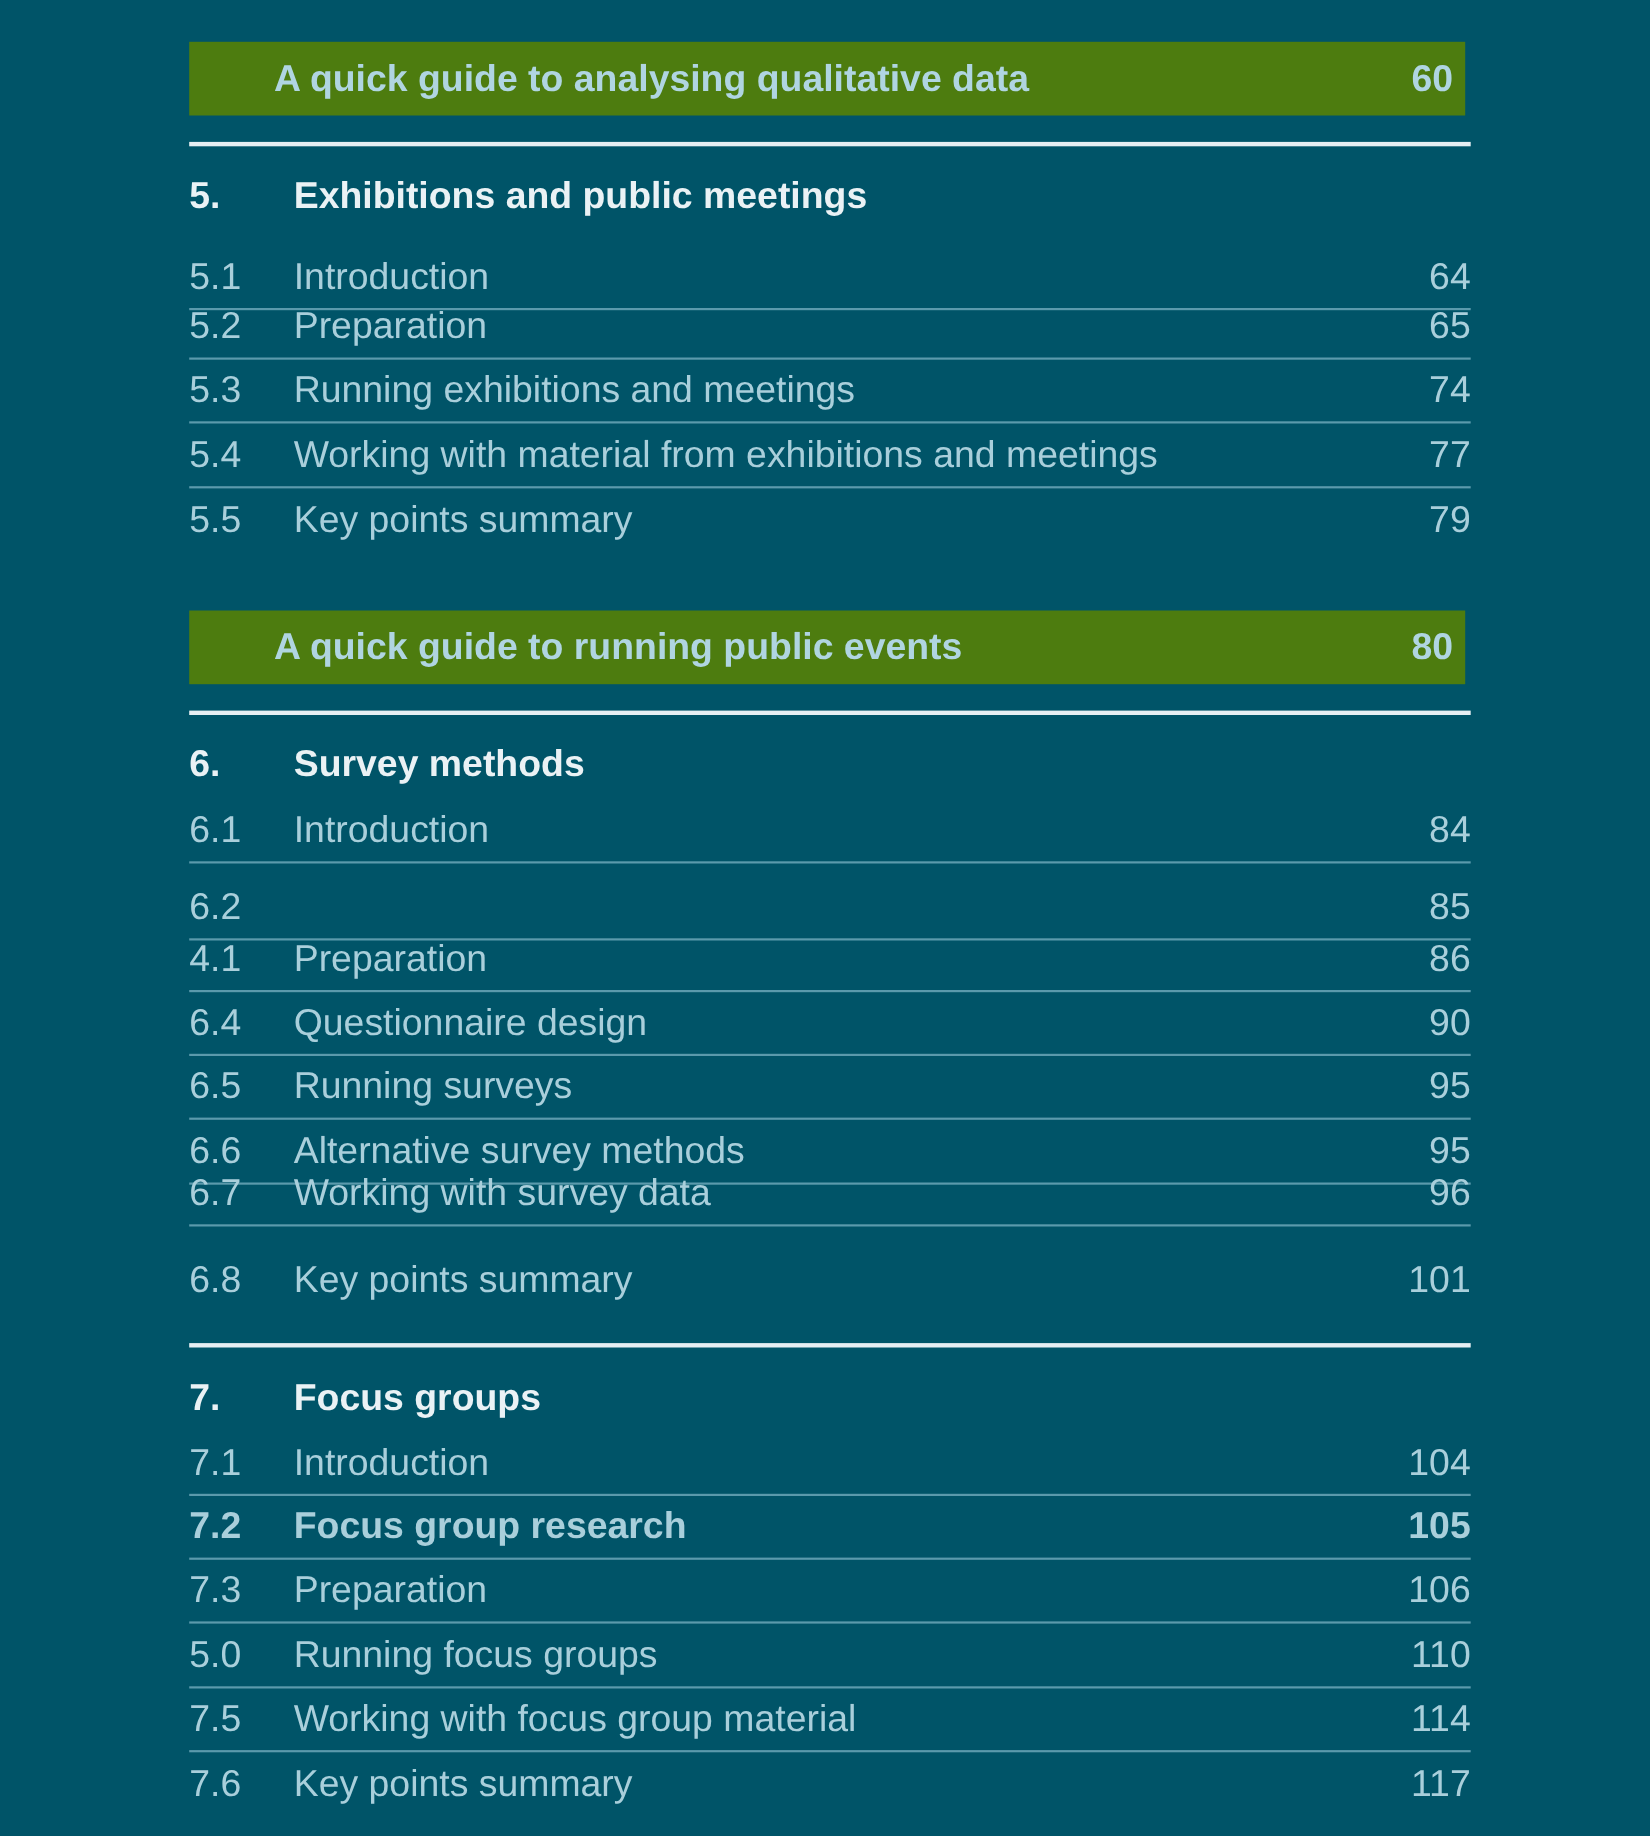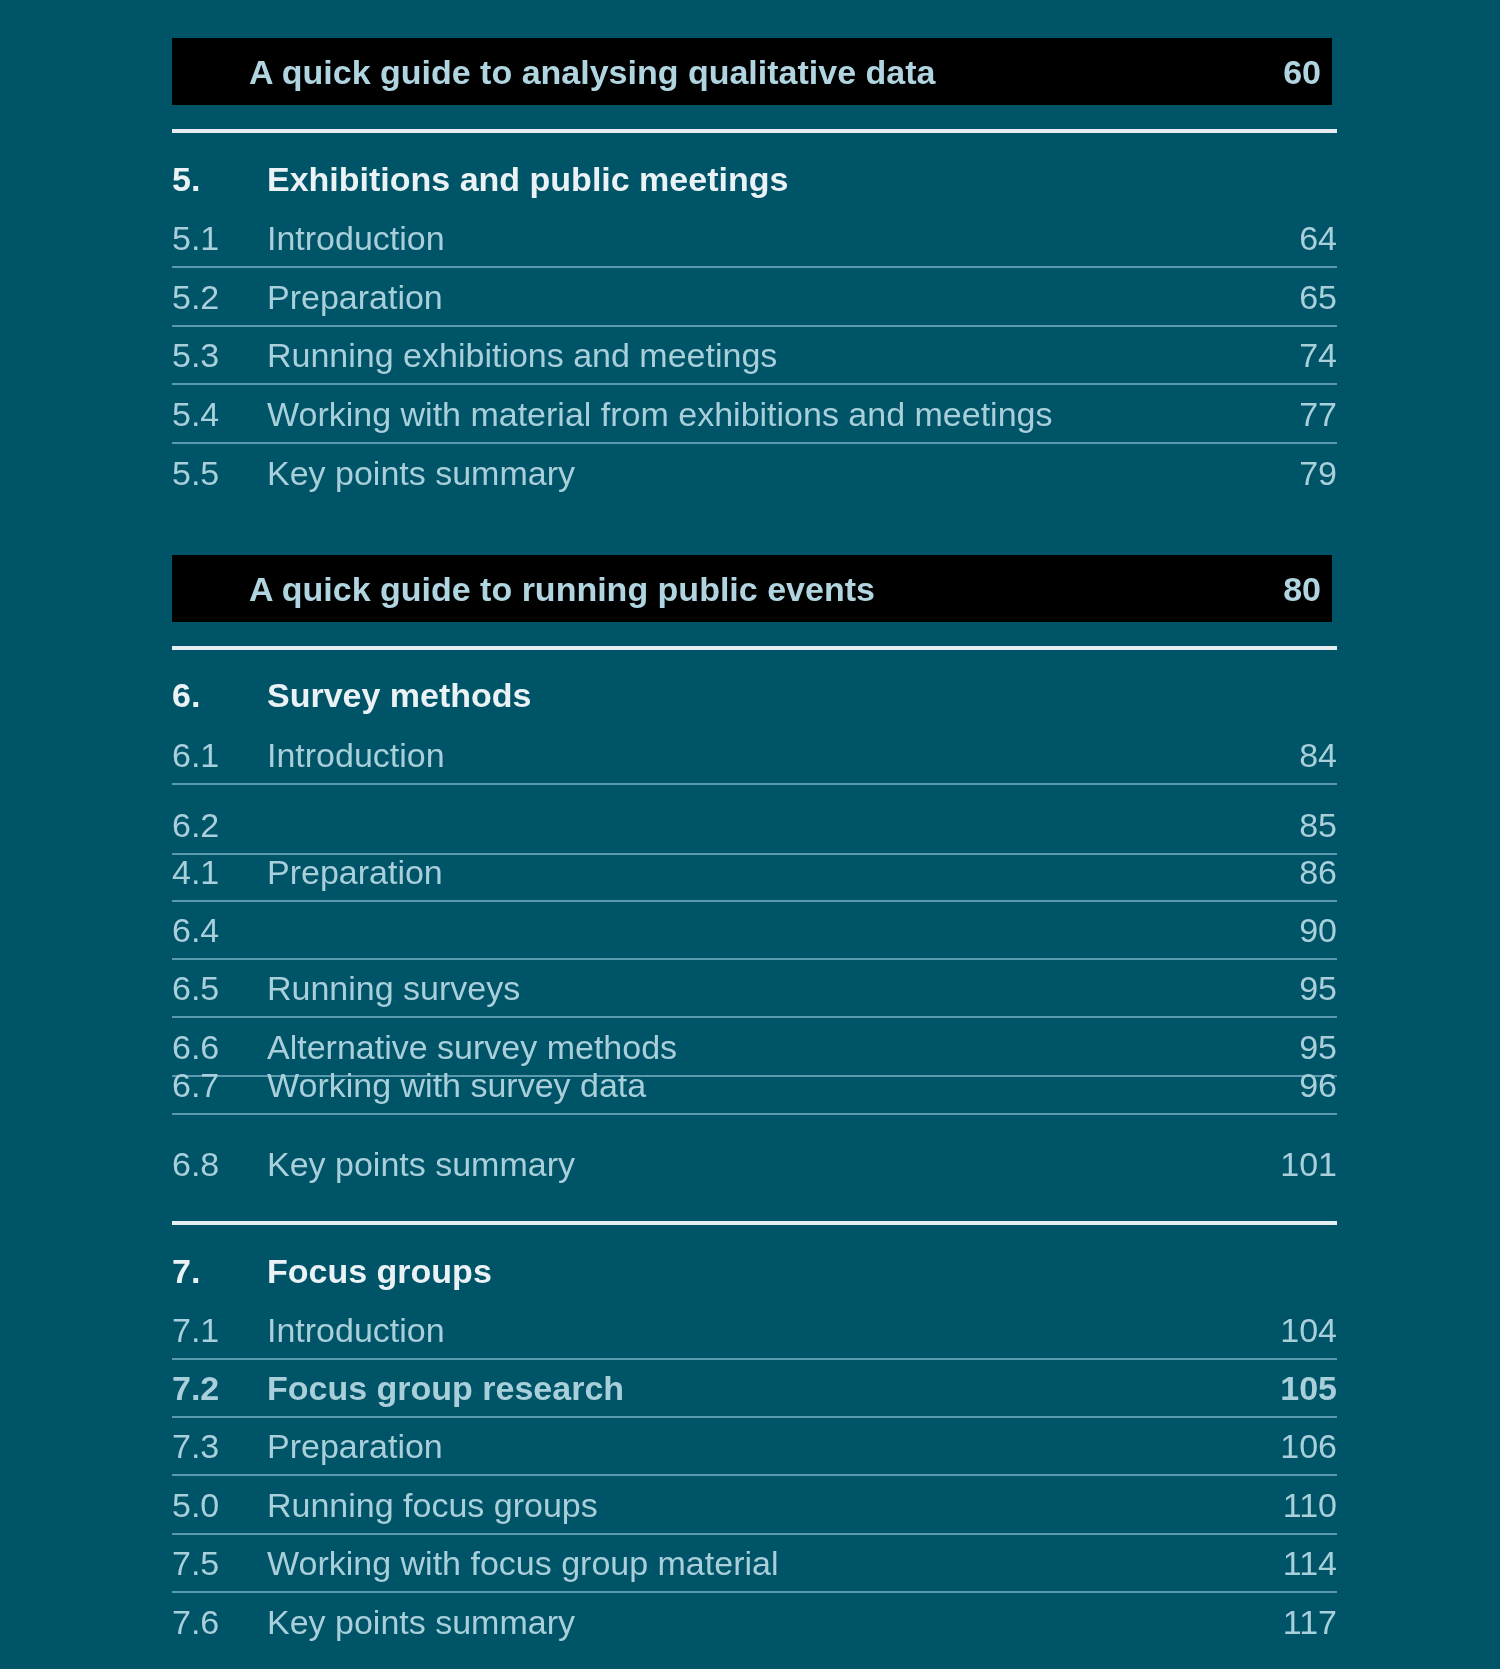--- a/index.html
+++ b/index.html
@@ -2,21 +2,21 @@
 <html><head>
 <meta charset="utf-8">
 <style>
   html, body { margin:0; padding:0; }
   body {
     width:1500px; height:1669px; background:#005468; position:relative; overflow:hidden;
     font-family:"Liberation Sans", "DejaVu Sans", sans-serif;
   }
   .toc { position:absolute; left:172px; top:0; width:1165px; }
   .banner {
-    position:absolute; left:0; width:1160px; height:67px; background:#000000;
+    position:absolute; left:0; width:1160px; height:67px; background:#4d7c0f;
     color:#b0d5e1; font-weight:bold; font-size:34px;
   }
   .banner .btitle { position:absolute; left:77px; top:50%; transform:translateY(-50%); white-space:nowrap; }
   .banner .bpage { position:absolute; right:11px; top:50%; transform:translateY(-50%); }
   .rule { position:absolute; left:0; width:1165px; height:4px; background:#e6eef2; }
   .heading { position:absolute; left:0; width:1165px; height:50px; color:#eaf2f5; font-weight:bold; font-size:34px; }
   .heading .num, .row .num { position:absolute; left:0; top:50%; transform:translateY(-50%); }
   .heading .title, .row .title { position:absolute; left:95px; top:50%; transform:translateY(-50%); white-space:nowrap; }
   .row { position:absolute; left:0; width:1165px; height:58px; color:#a9cfdb; font-size:34px; }
   .row .page { position:absolute; right:0; top:50%; transform:translateY(-50%); }
@@ -30,21 +30,21 @@
   <div class="banner" style="top:38px;">
     <span class="btitle">A quick guide to analysing qualitative data</span>
     <span class="bpage">60</span>
   </div>
   <div class="rule" style="top:129px;"></div>
 
   <div class="heading" style="top:154px;">
     <span class="num">5.</span>
     <span class="title">Exhibitions and public meetings</span>
   </div>
-  <div class="row div" style="top:210px;text-decoration:underline;">
+  <div class="row div" style="top:224px;text-decoration:underline;">
     <span class="num">5.1</span>
     <span class="title">Introduction</span>
     <span class="page">64</span>
   </div>
   <div class="row div" style="top:269px;">
     <span class="num">5.2</span>
     <span class="title">Preparation</span>
     <span class="page">65</span>
   </div>
   <div class="row div" style="top:327px;">
@@ -82,20 +82,21 @@
     <span class="num">6.2</span>
     <span class="page">85</span>
   </div>
   <div class="row div" style="top:844px;">
     <span class="num">4.1</span>
     <span class="title">Preparation</span>
     <span class="page">86</span>
   </div>
   <div class="row div" style="top:902px;">
     <span class="num">6.4</span>
+    <span class="title">Questionnaire design</span>
     <span class="page">90</span>
   </div>
   <div class="row div" style="top:960px;">
     <span class="num">6.5</span>
     <span class="title">Running surveys</span>
     <span class="page">95</span>
   </div>
   <div class="row div" style="top:1019px;">
     <span class="num">6.6</span>
     <span class="title">Alternative survey methods</span>

